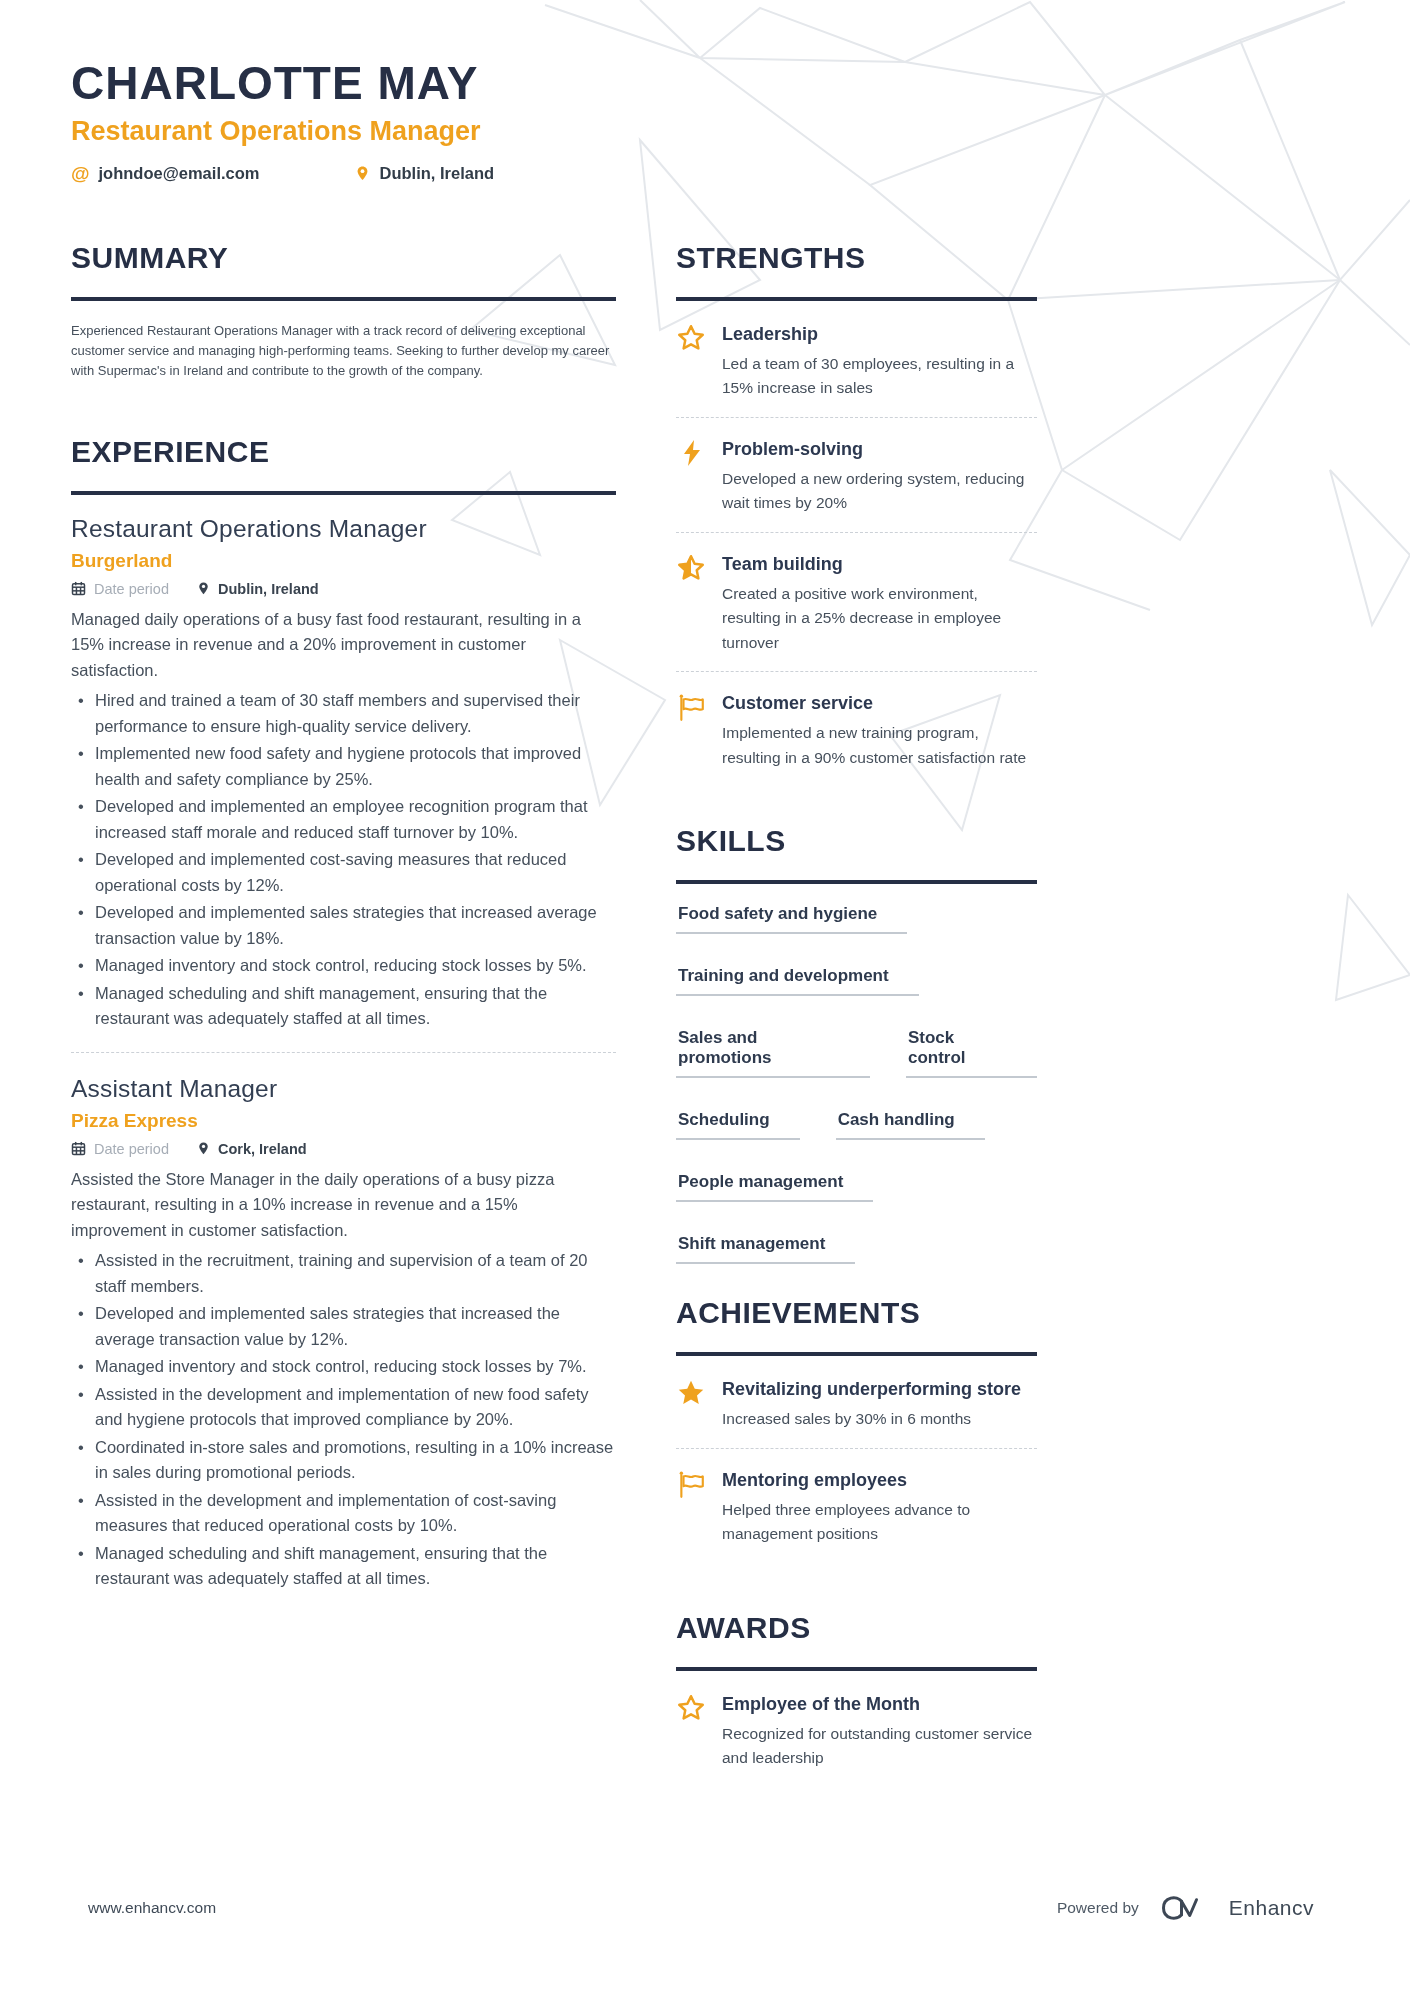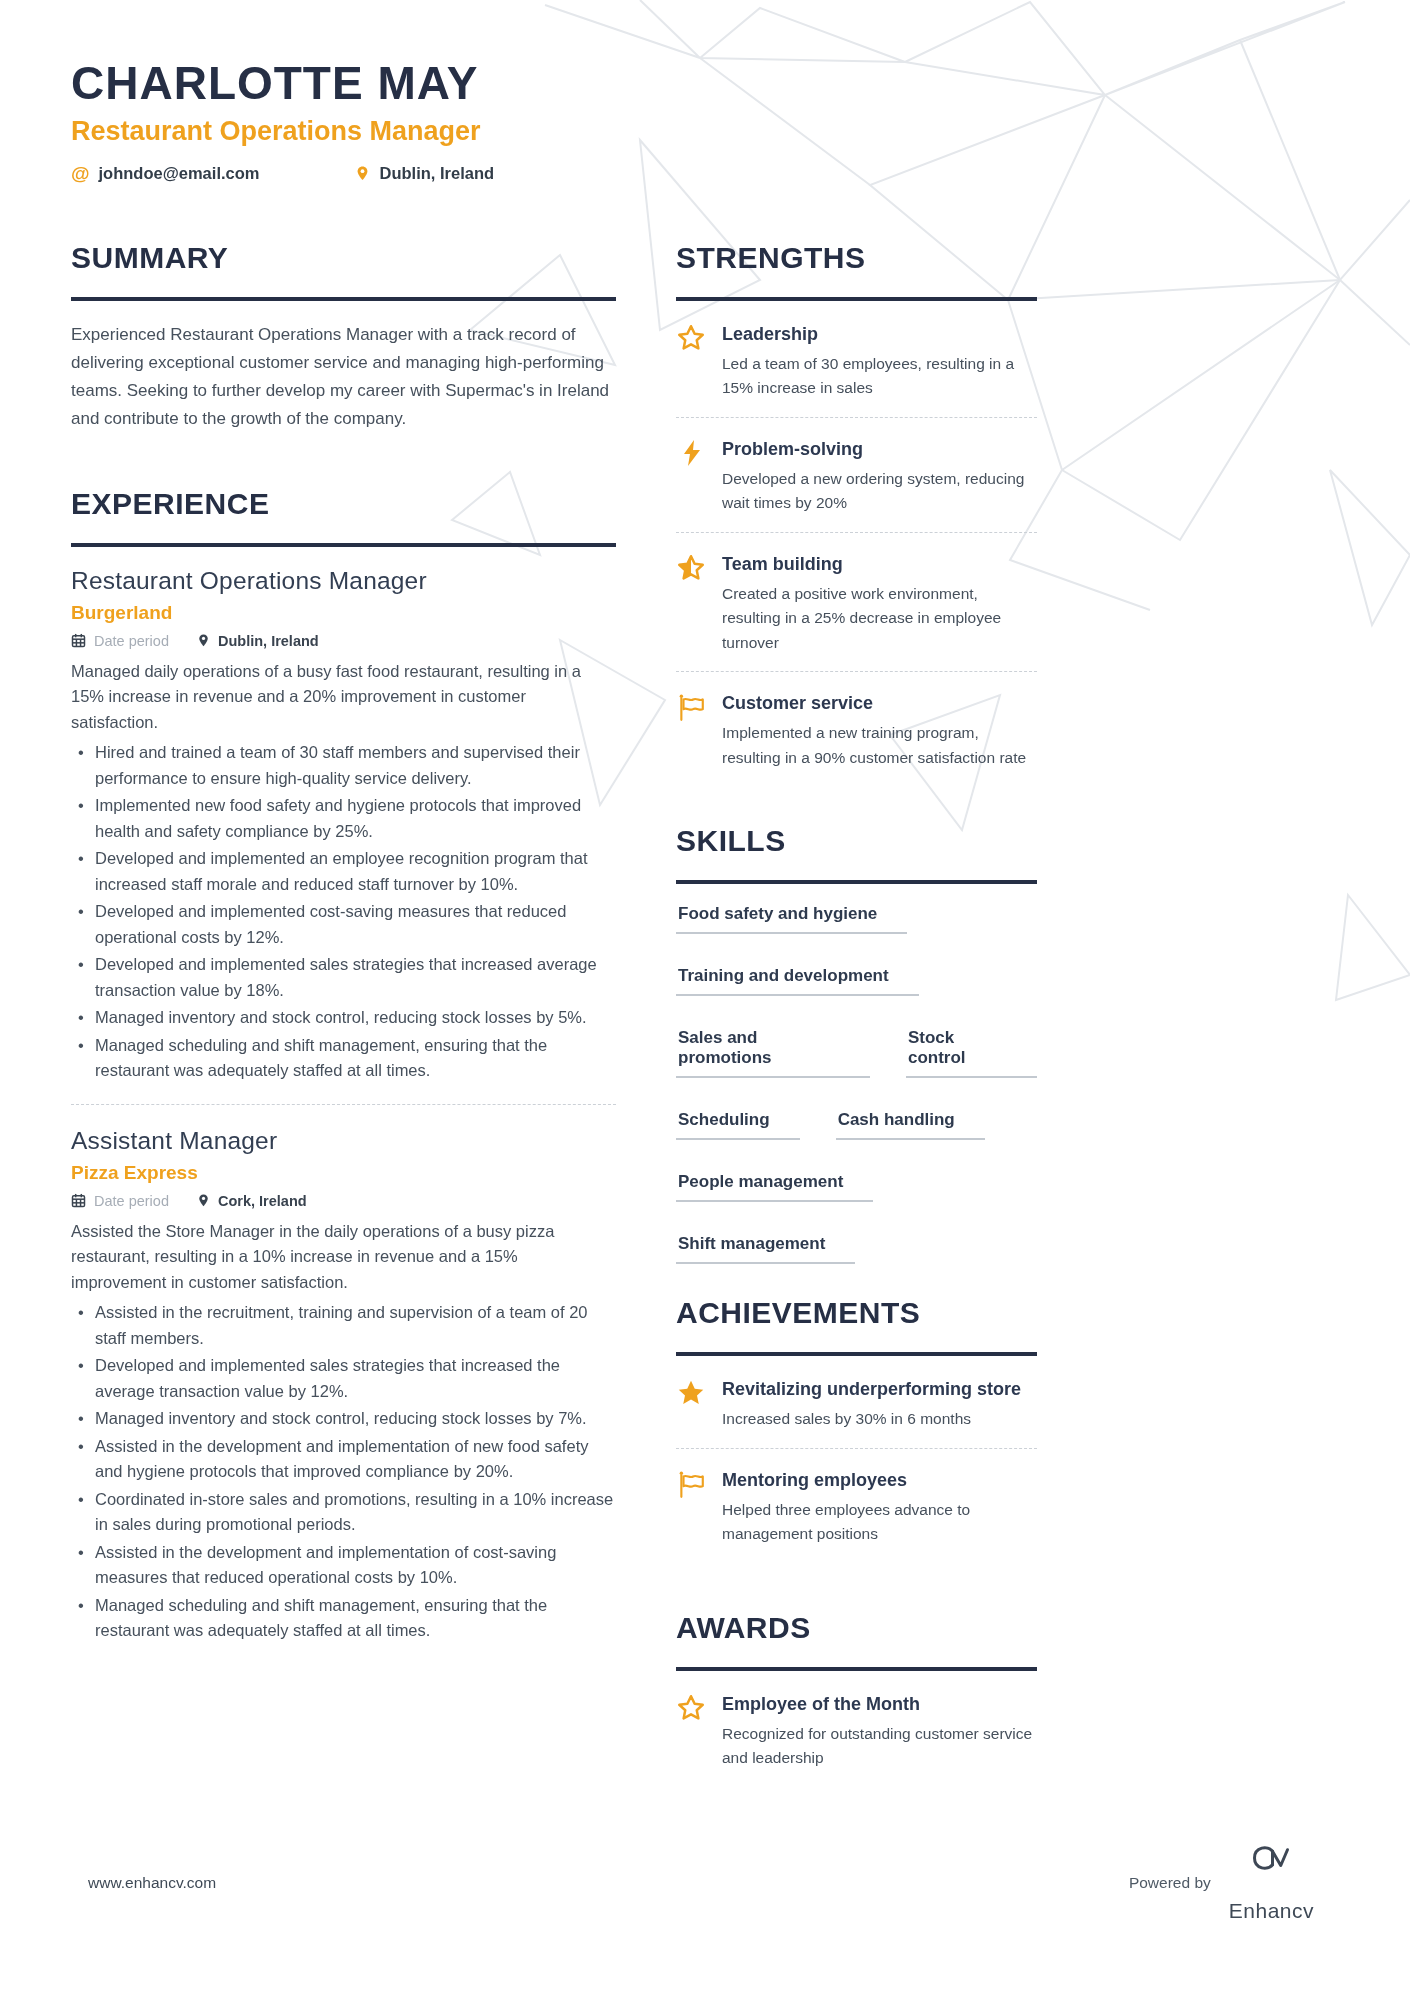--- a/index.html
+++ b/index.html
@@ -26,21 +26,21 @@
   .at-glyph{color:var(--orange);font-size:19px;font-weight:700;}
 
   
   .columns{display:flex;gap:60px;margin-top:56px;}
   .col-left{width:545px;flex:none;}
   .col-right{width:361px;flex:none;}
 
   h2.section{font-size:30px;font-weight:800;color:var(--navy);letter-spacing:.5px;
     border-bottom:4px solid var(--navy);padding-bottom:22px;margin-bottom:20px;}
 
-  .summary-text{font-size:17px;line-height:28px;color:var(--body);}
+  .summary-text{font-size:13px;line-height:20px;color:var(--body);}
 
   .experience{margin-top:54px;}
   .job{margin-top:2px;}
   .job-title{font-size:24.5px;font-weight:400;color:var(--navy-soft);letter-spacing:.2px;}
   .company{margin-top:7px;font-size:19px;font-weight:700;color:var(--orange);}
   .meta{margin-top:9px;display:flex;align-items:center;gap:28px;font-size:14.5px;}
   .meta .group{display:flex;align-items:center;gap:8px;}
   .meta .date{color:var(--muted);}
   .meta .loc{color:#39434f;font-weight:600;}
   .intro{margin-top:10px;font-size:16.5px;line-height:25.5px;color:var(--body);}
@@ -61,21 +61,21 @@
   .skill{font-size:17px;font-weight:700;color:#2e3a4e;padding:0 30px 8px 2px;border-bottom:2px solid var(--line-light);}
 
   .achievements{}
   .awards{margin-top:64px;}
 
   
   .footer{position:absolute;left:88px;right:96px;bottom:72px;display:flex;justify-content:space-between;align-items:center;}
   .site{font-size:15.5px;color:#3e4956;}
   .powered{display:flex;align-items:center;gap:18px;}
   .powered-label{font-size:15.5px;color:#4e5965;}
-  .brand-wrap{display:flex;align-items:center;gap:26px;flex-direction:column;}
+  .brand-wrap{display:flex;align-items:center;gap:26px;}
   .brand{font-size:21px;color:#3e4956;letter-spacing:.5px;}
 </style>
 </head>
 <body>
 
 <div class="page">
 
   <svg class="bg" width="1410" height="1995" viewBox="0 0 1410 1995" fill="none" stroke="#e4e7eb" stroke-width="2">
     <path d="M545 5 L700 58 L640 0"></path>
     <path d="M700 58 L760 8 L905 62 L700 58"></path>

